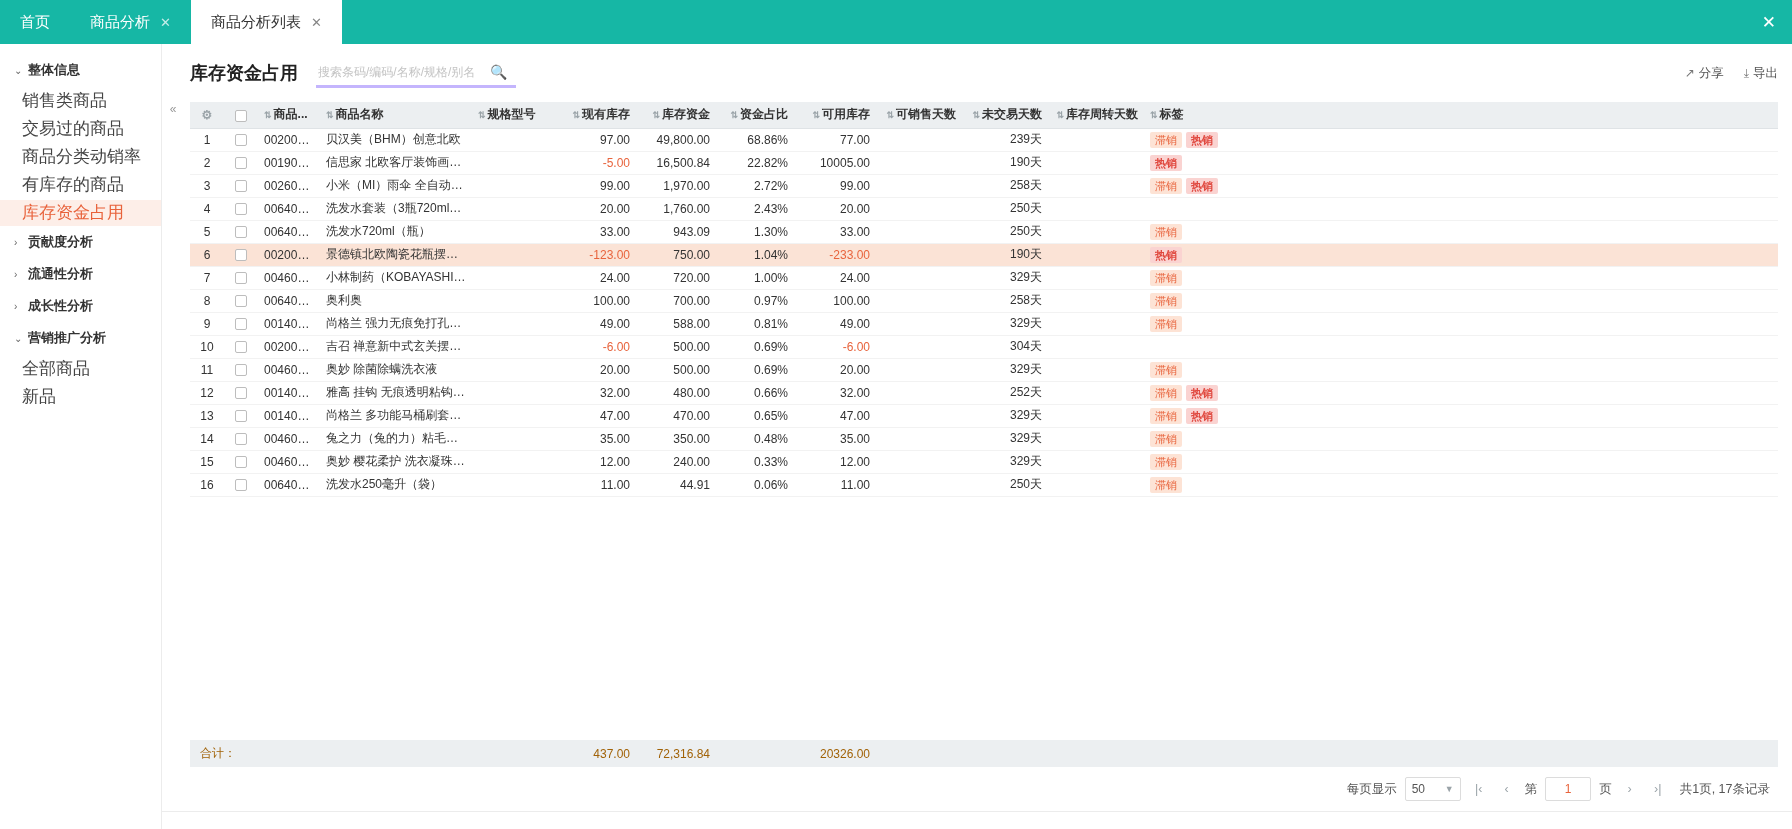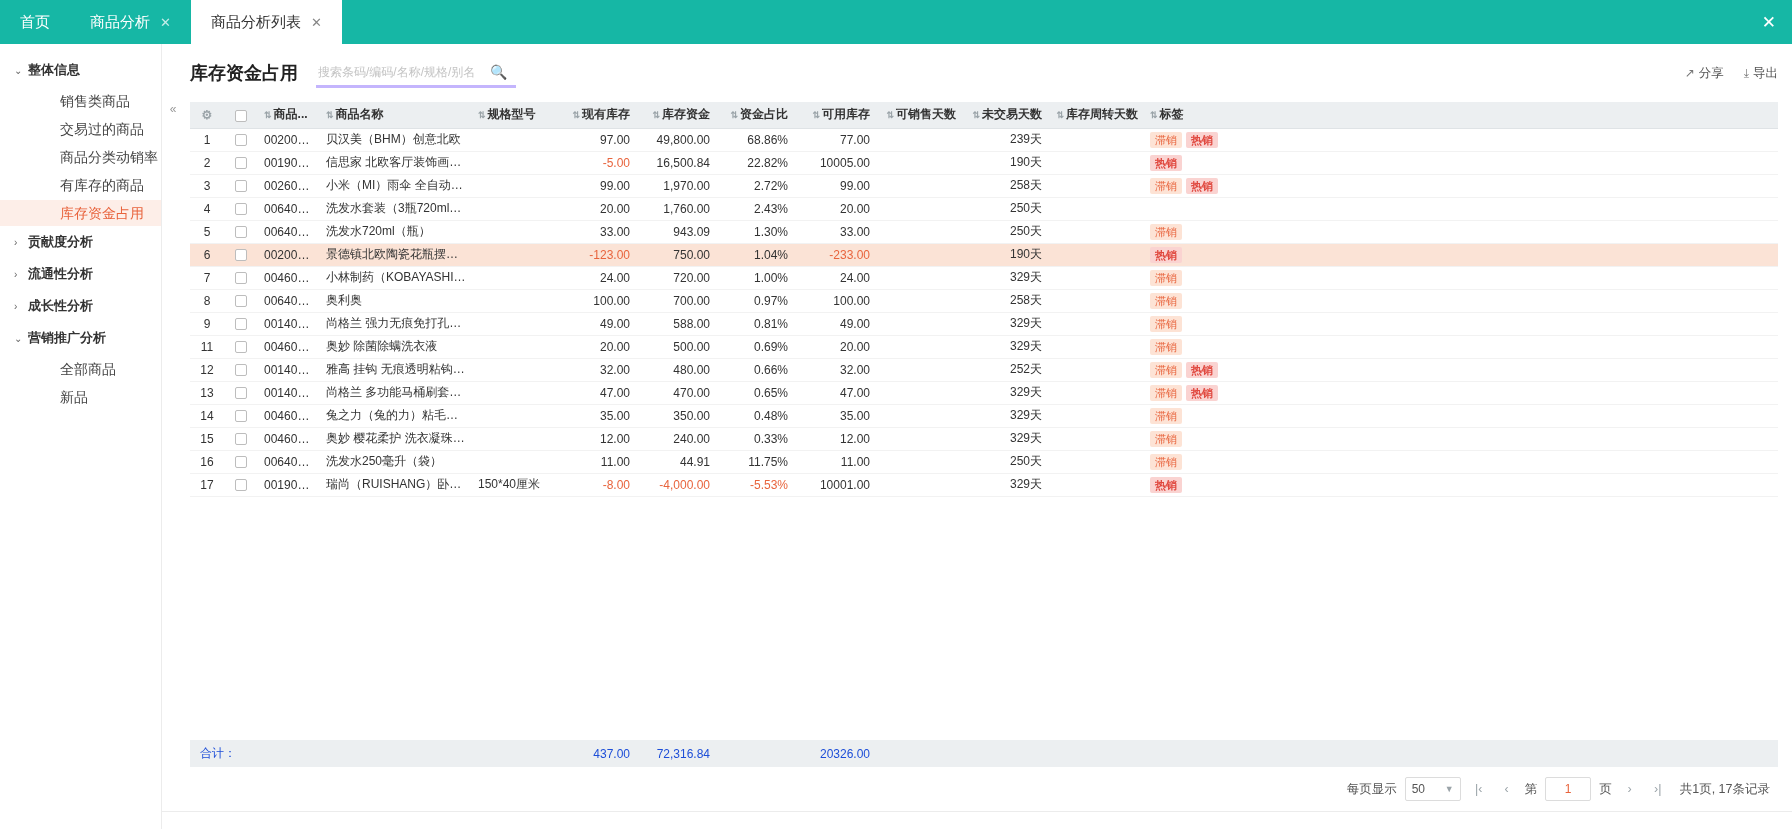--- a/index.html
+++ b/index.html
@@ -42,21 +42,21 @@
     width: 162px; flex: none; background: #fff; border-right: 1px solid #ececec;
     padding-top: 12px; overflow: hidden;
   }
   .grp {
     display: flex; align-items: center; height: 28px; padding-left: 14px;
     font-size: 13px; color: #333; cursor: pointer; font-weight: bold;
     margin-bottom: 4px;
   }
   .grp .caret { width: 14px; font-size: 10px; color: #666; font-weight: normal; }
   .leaf {
-    height: 26px; line-height: 26px; padding-left: 60px; font-size: 14px;
+    height: 26px; line-height: 26px; padding-left: 22px; font-size: 17px;
     color: #444; cursor: pointer; margin-bottom: 2px;
   }
   .leaf.active { background: #fdeee8; color: #e8623b; }
 
   
   .main { flex: 1 1 auto; min-width: 0; display: flex; flex-direction: column; background:#fff; }
 
   .collapse-rail {
     width: 22px; flex: none; padding-top: 58px; text-align: center;
     color: #999; font-size: 12px; cursor: pointer; background: #fff;
@@ -112,21 +112,21 @@
     margin-right: 4px; line-height: 14px;
   }
   .tag.slow { background: #fde3d5; color: #e8643d; }
   .tag.hot  { background: #fad3d1; color: #e0483f; font-weight: bold; }
 
   .neg { color: #e8643d; }
 
   
   .summary { padding: 0 14px 0 6px; flex:none; }
   .summary table tbody td {
-    background: #eceff1; height: 27px; border-bottom: none; font-weight: normal; color:#1d4ed8;
+    background: #eceff1; height: 27px; border-bottom: none; font-weight: normal; color:#a16207;
   }
   .pager {
     height: 44px; display: flex; align-items: center; justify-content: flex-end;
     padding: 0 22px; gap: 8px; font-size: 12.5px; color: #555; flex: none;
   }
   .sel {
     border: 1px solid #dcdcdc; height: 24px; min-width: 56px; display: flex;
     align-items: center; justify-content: space-between; padding: 0 6px; gap:10px;
     border-radius: 2px; background: #fff; cursor: pointer; font-size: 12px;
   }
@@ -406,20 +406,35 @@
                     <td class="c-right">49.00</td>
                     <td class="c-right">588.00</td>
                     <td class="c-right">0.81%</td>
                     <td class="c-right">49.00</td>
                     <td class="c-right"></td>
                     <td class="c-right">329天</td>
                     <td class="c-right"></td>
                     <td><span class="tag slow">滞销</span></td>
                   </tr>
                   <tr>
+                    <td class="c-center">10</td>
+                    <td class="c-center"><span class="ckbox"></span></td>
+                    <td>002000...</td>
+                    <td>吉召 禅意新中式玄关摆件客</td>
+                    <td></td>
+                    <td class="c-right neg">-6.00</td>
+                    <td class="c-right">500.00</td>
+                    <td class="c-right">0.69%</td>
+                    <td class="c-right neg">-6.00</td>
+                    <td class="c-right"></td>
+                    <td class="c-right">304天</td>
+                    <td class="c-right"></td>
+                    <td></td>
+                  </tr>
+                  <tr>
                     <td class="c-center">11</td>
                     <td class="c-center"><span class="ckbox"></span></td>
                     <td>004600...</td>
                     <td>奥妙 除菌除螨洗衣液</td>
                     <td></td>
                     <td class="c-right">20.00</td>
                     <td class="c-right">500.00</td>
                     <td class="c-right">0.69%</td>
                     <td class="c-right">20.00</td>
                     <td class="c-right"></td>
@@ -488,41 +503,26 @@
                     <td><span class="tag slow">滞销</span></td>
                   </tr>
                   <tr>
                     <td class="c-center">16</td>
                     <td class="c-center"><span class="ckbox"></span></td>
                     <td>006400...</td>
                     <td>洗发水250毫升（袋）</td>
                     <td></td>
                     <td class="c-right">11.00</td>
                     <td class="c-right">44.91</td>
-                    <td class="c-right">11.75%</td>
+                    <td class="c-right">0.06%</td>
                     <td class="c-right">11.00</td>
                     <td class="c-right"></td>
                     <td class="c-right">250天</td>
                     <td class="c-right"></td>
                     <td><span class="tag slow">滞销</span></td>
-                  </tr>
-                  <tr>
-                    <td class="c-center">17</td>
-                    <td class="c-center"><span class="ckbox"></span></td>
-                    <td>001900...</td>
-                    <td>瑞尚（RUISHANG）卧室沙</td>
-                    <td>150*40厘米</td>
-                    <td class="c-right neg">-8.00</td>
-                    <td class="c-right neg">-4,000.00</td>
-                    <td class="c-right neg">-5.53%</td>
-                    <td class="c-right">10001.00</td>
-                    <td class="c-right"></td>
-                    <td class="c-right">329天</td>
-                    <td class="c-right"></td>
-                    <td><span class="tag hot">热销</span></td>
                   </tr>
                 </tbody>
             </table>
           </div>
 
           <div class="summary">
             <table>
               <colgroup>
                 <col style="width:34px">
                   <col style="width:34px">

